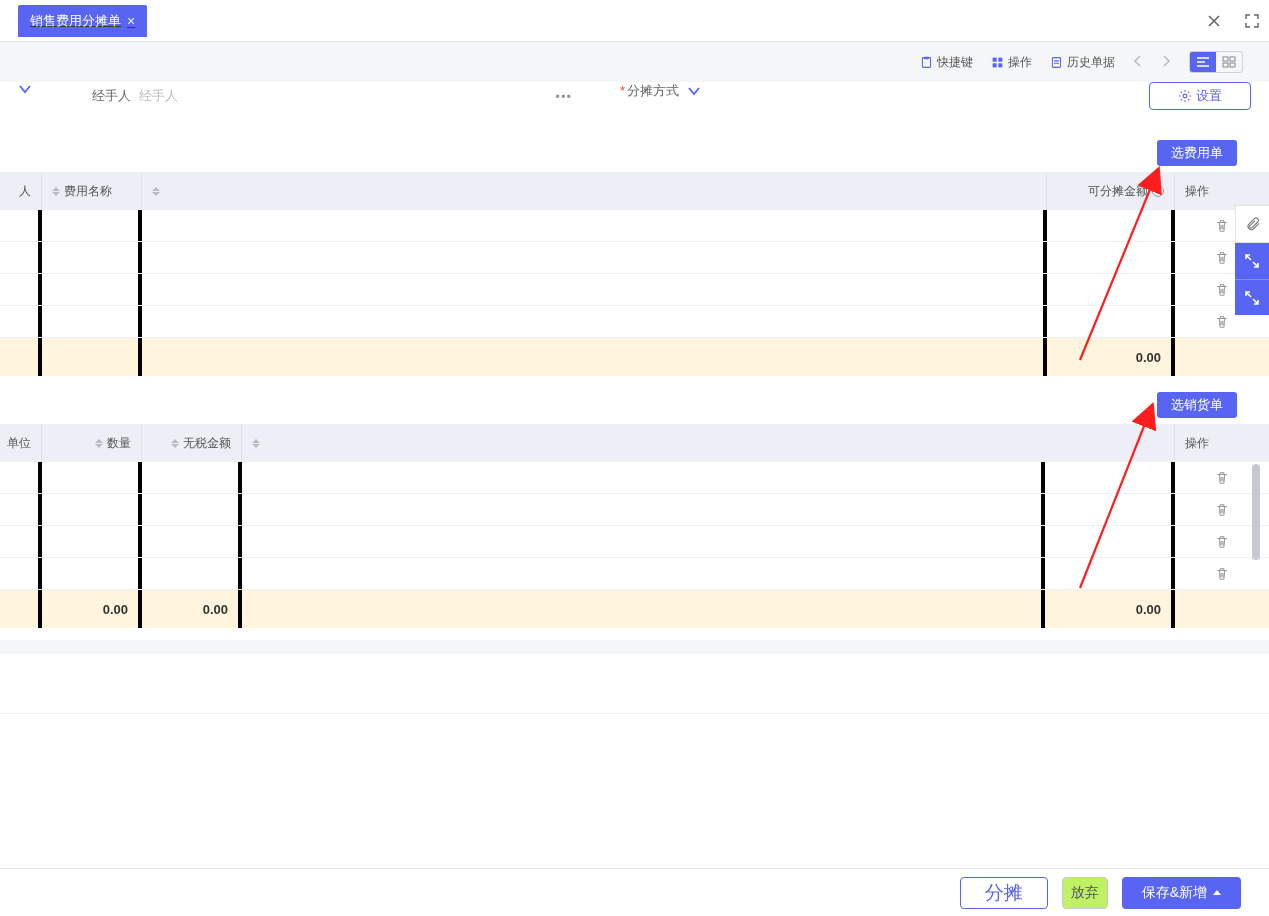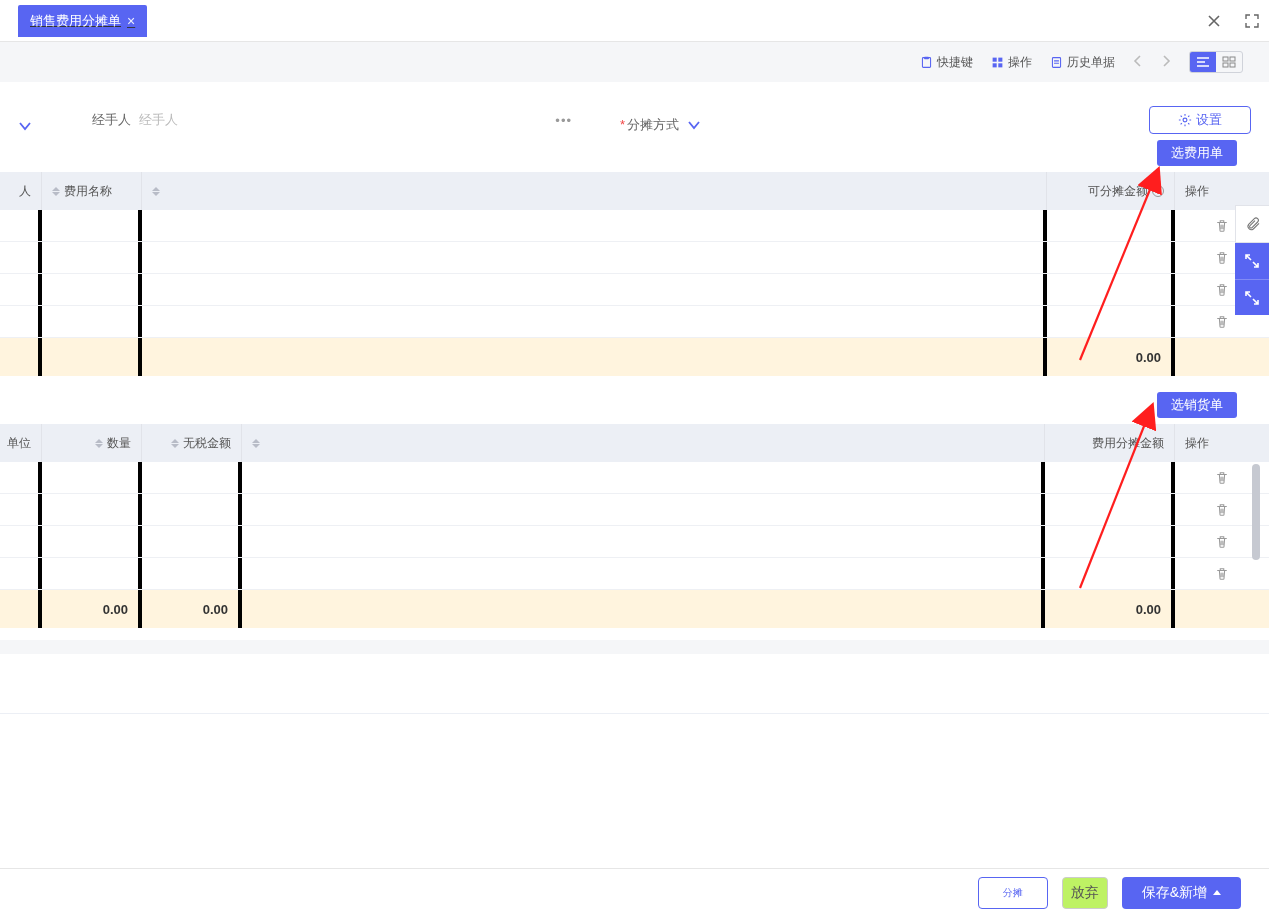--- a/index.html
+++ b/index.html
@@ -14,21 +14,21 @@
   .tabbar-right .close-main, .tabbar-right .fullscreen { width: 18px; height: 18px; display:flex; align-items:center; justify-content:center; color:#666; cursor:pointer; }
 
   
   .toolbar { height: 40px; background: #f5f6f8; display: flex; align-items: center; justify-content: flex-end; padding-right: 26px; gap: 18px; font-size: 12px; color: #555; }
   .tool-link { display: inline-flex; align-items: center; gap: 4px; cursor: pointer; }
   .view-toggle { display: inline-flex; border: 1px solid #d0d3da; border-radius: 3px; overflow: hidden; height: 22px; }
   .view-toggle div { width: 26px; display:flex; align-items:center; justify-content:center; cursor:pointer; }
   .view-toggle .active { background: #5865f2; color:#fff; }
 
   
-  .form-row { height: 52px; display: flex; align-items: flex-end; padding: 0 18px; position: relative; }
+  .form-row { height: 52px; display: flex; align-items: flex-start; padding: 0 18px; position: relative; }
   .field-group { display: flex; align-items: center; gap: 8px; }
   .field-label { font-size: 13px; color: #666; }
   .field-label .req { color: #f24747; margin-right: 2px; }
   .field-input { border: none; border-bottom: 1px solid transparent; height: 28px; min-width: 120px; font-size: 13px; color: #333; outline: none; }
   .field-input::placeholder { color: #bbb; }
   .field-caret { color: #5865f2; }
   .field-dots { color: #999; letter-spacing: 1px; cursor:pointer; }
   .btn-outline { border: 1px solid #5865f2; color:#5865f2; background:#fff; height: 28px; padding: 0 28px; border-radius: 4px; display:inline-flex; align-items:center; gap:4px; cursor:pointer; font-size:13px; }
 
   
@@ -58,21 +58,21 @@
   .c2a{width:42px} .c2b{width:100px} .c2c{width:100px} .c2d{flex:1} .c2e{width:130px} .c2op{width:94px;border-right:none}
 
   .table-vscroll { position:absolute; right:6px; width:14px; background:transparent; }
   .table-vscroll .thumb { background:#c6c9d1; border-radius:7px; width:8px; margin-left:3px; }
 
   
   .gap-strip { height:14px; background:#f5f6f8; }
 
   
   .bottom-bar { position:absolute; left:0; right:0; bottom:0; height:48px; border-top:1px solid #e6e6e6; background:#fff; display:flex; align-items:center; justify-content:flex-end; padding-right:28px; gap:14px; }
-  .btn-outline2 { border:1px solid #5865f2; color:#5865f2; background:#fff; height:32px; padding:0 24px; border-radius:4px; font-size:10px; cursor:pointer; }
+  .btn-outline2 { border:1px solid #5865f2; color:#5865f2; background:#fff; height:32px; padding:0 24px; border-radius:4px; font-size:19px; cursor:pointer; }
   .btn-out-grey { border:1px solid #ccc; color:#555; background:#bef264; height:32px; padding:0 8px; border-radius:4px; font-size:14px; cursor:pointer; }
   .btn-primary { background:#5865f2; color:#fff; border:none; height:32px; padding:0 20px; border-radius:4px; font-size:14px; cursor:pointer; display:inline-flex; align-items:center; gap:6px; }
   .chev-up { width:0;height:0;border-left:4px solid transparent;border-right:4px solid transparent;border-bottom:5px solid #fff; }
 
   
   .side-float { position:absolute; right:0; top:205px; width:34px; display:flex; flex-direction:column; align-items:center; gap:0; }
   .side-clip { width:34px; height:38px; background:#fff; border:1px solid #e1e3e9; border-right:none; display:flex; align-items:center; justify-content:center; color:#777; cursor:pointer; }
   .side-btn { width:34px; height:36px; background:#5865f2; color:#fff; display:flex; align-items:center; justify-content:center; cursor:pointer; }
   .side-btn + .side-btn { border-top:1px solid rgba(255,255,255,.25); }
 
@@ -279,23 +279,20 @@
         <div class="th c2b right">
             <span class="sort"></span>
             <span>数量</span>
           </div>
         <div class="th c2c right">
             <span class="sort"></span>
             <span>无税金额</span>
           </div>
         <div class="th c2d">
             <span class="sort"></span>
-          </div>
-        <div class="th c2e right">
-            <span>费用分摊金额</span>
           </div>
         <div class="th c2op">
             <span>操作</span>
           </div>
       </div>
       <div class="tbody" id="t2body">
           <div class="tr">
             <div class="td c2a"></div>
             <div class="td c2b right"></div>
             <div class="td c2c right"></div>

